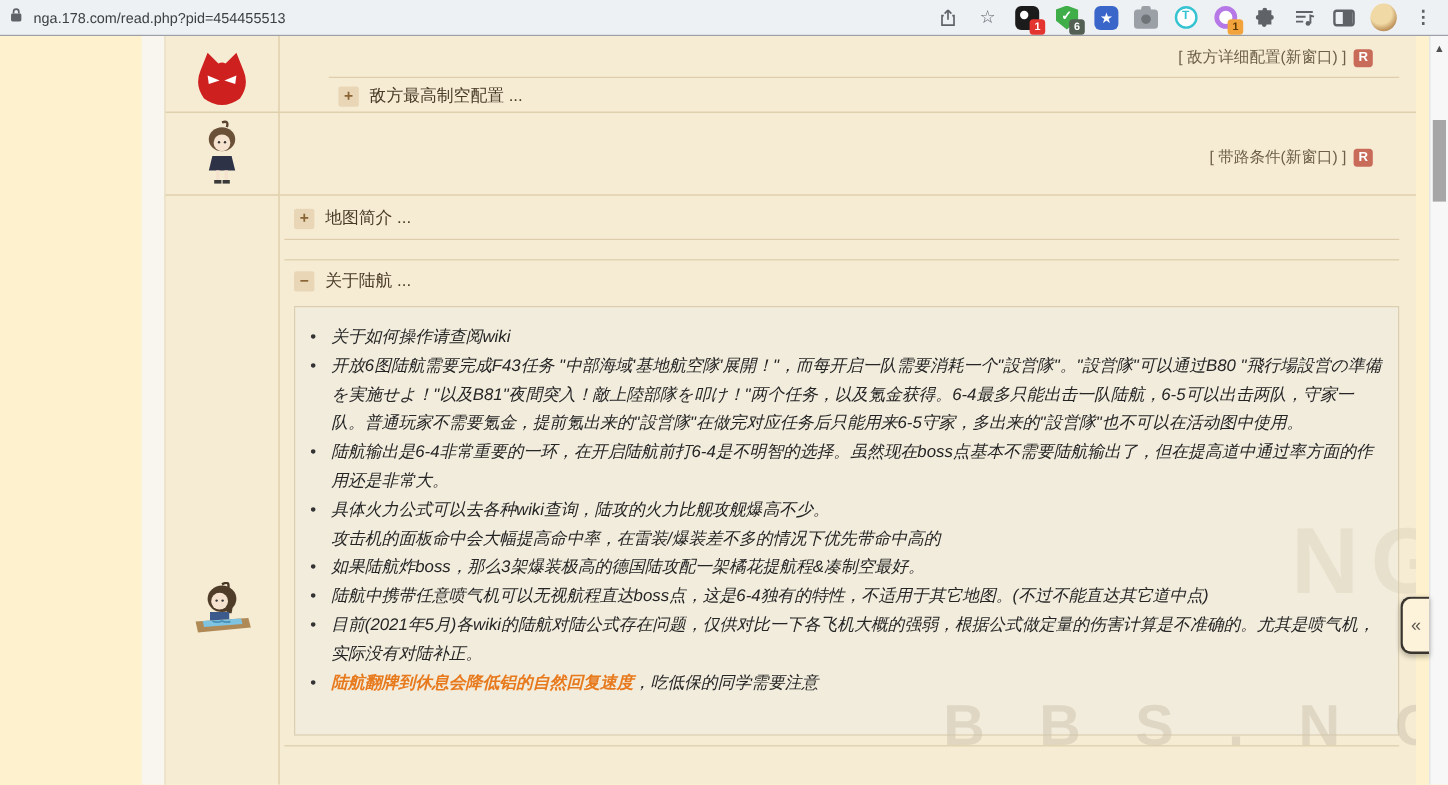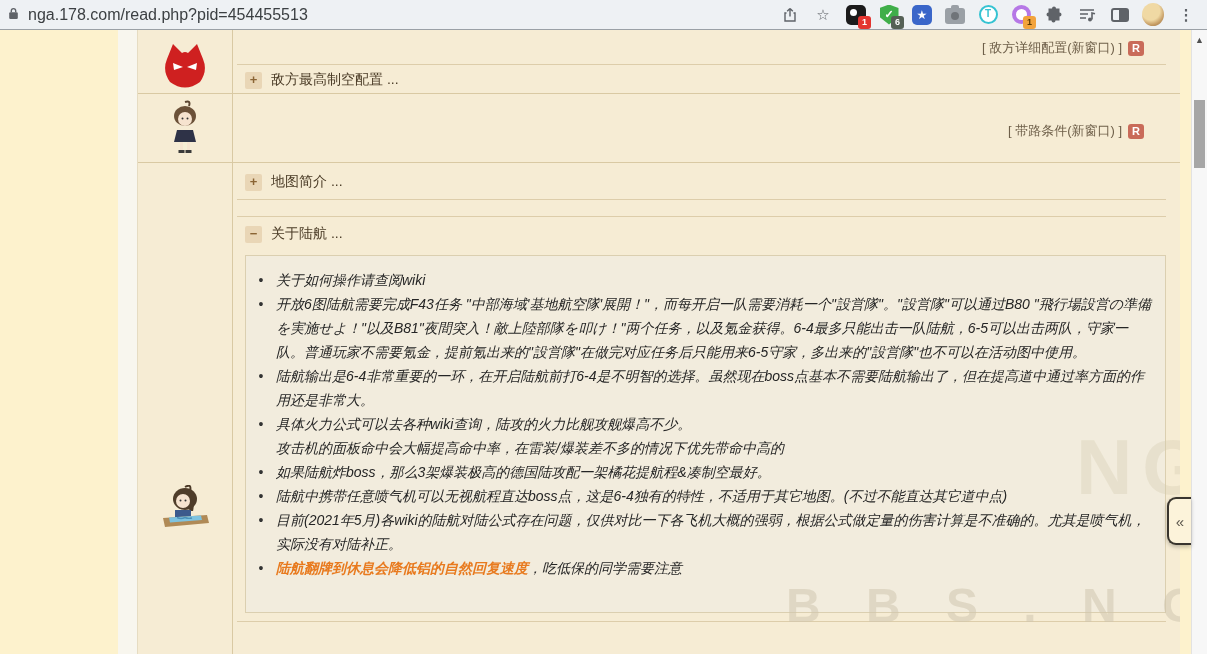--- a/index.html
+++ b/index.html
@@ -10,21 +10,21 @@
     background:#fdf2cd;
   }
 
   
   .browser-toolbar {
     position:absolute; top:0; left:0; right:0; height:30px;
     background:#eef1f4; border-bottom:1px solid #9aa0a6;
     display:flex; align-items:center; padding:0 10px 0 8px; z-index:60;
   }
   .url-bar { flex:1; display:flex; align-items:center; gap:9px; }
-  .url-text { font-size:16px; color:#3c4043; }
+  .url-text { font-size:12px; color:#3c4043; }
   .toolbar-icons { display:flex; align-items:center; gap:11px; }
   .icon-btn { position:relative; width:22px; height:22px; display:flex; align-items:center; justify-content:center; cursor:pointer; }
   .glyph { color:#5f6368; font-size:15px; line-height:1; }
   .badge {
     position:absolute; right:-4px; bottom:-3px; min-width:13px; height:13px;
     border-radius:3px; font-size:9px; line-height:13px; text-align:center;
     color:#fff; font-weight:bold; padding:0 1px;
   }
   .badge-red { background:#e3342f; }
   .badge-dark { background:#556055; }
@@ -55,21 +55,21 @@
 
   
   .scrollbar { position:absolute; left:1191px; top:0; width:16px; height:100%; background:#f7f7f7; border-left:1px solid #e2e2e2; }
   .scroll-arrow { color:#505050; font-size:9px; text-align:center; padding-top:5px; cursor:pointer; }
   .scroll-thumb { position:absolute; top:70px; left:2px; width:11px; height:68px; background:#a6a6a6; cursor:pointer; }
 
   
   .post-row { display:flex; border-bottom:1px solid #d9c9a3; }
   .avatar-cell { width:95px; flex-shrink:0; border-right:1px solid #d9c9a3; position:relative; }
   .content-cell { flex:1; position:relative; min-width:0; }
-  .row1 { height:64px; }
+  .row1 { height:64px;gap:37px; }
   .row2 { height:69px;text-align:right; }
   .row3 { height:491px; border-bottom:none; }
 
   .corner-link-row { display:flex; justify-content:flex-end; align-items:center; gap:6px; padding:9px 36px 0 0; }
   .row2 .corner-link-row { padding-top:28px; }
   .corner-link { font-size:13px; color:#6e5f49; cursor:pointer; }
   .r-badge {
     display:inline-block; background:#c96b59; color:#fff; font-weight:bold;
     font-size:11px; line-height:13px; padding:1px 4px; border-radius:3px; cursor:pointer;
   }

